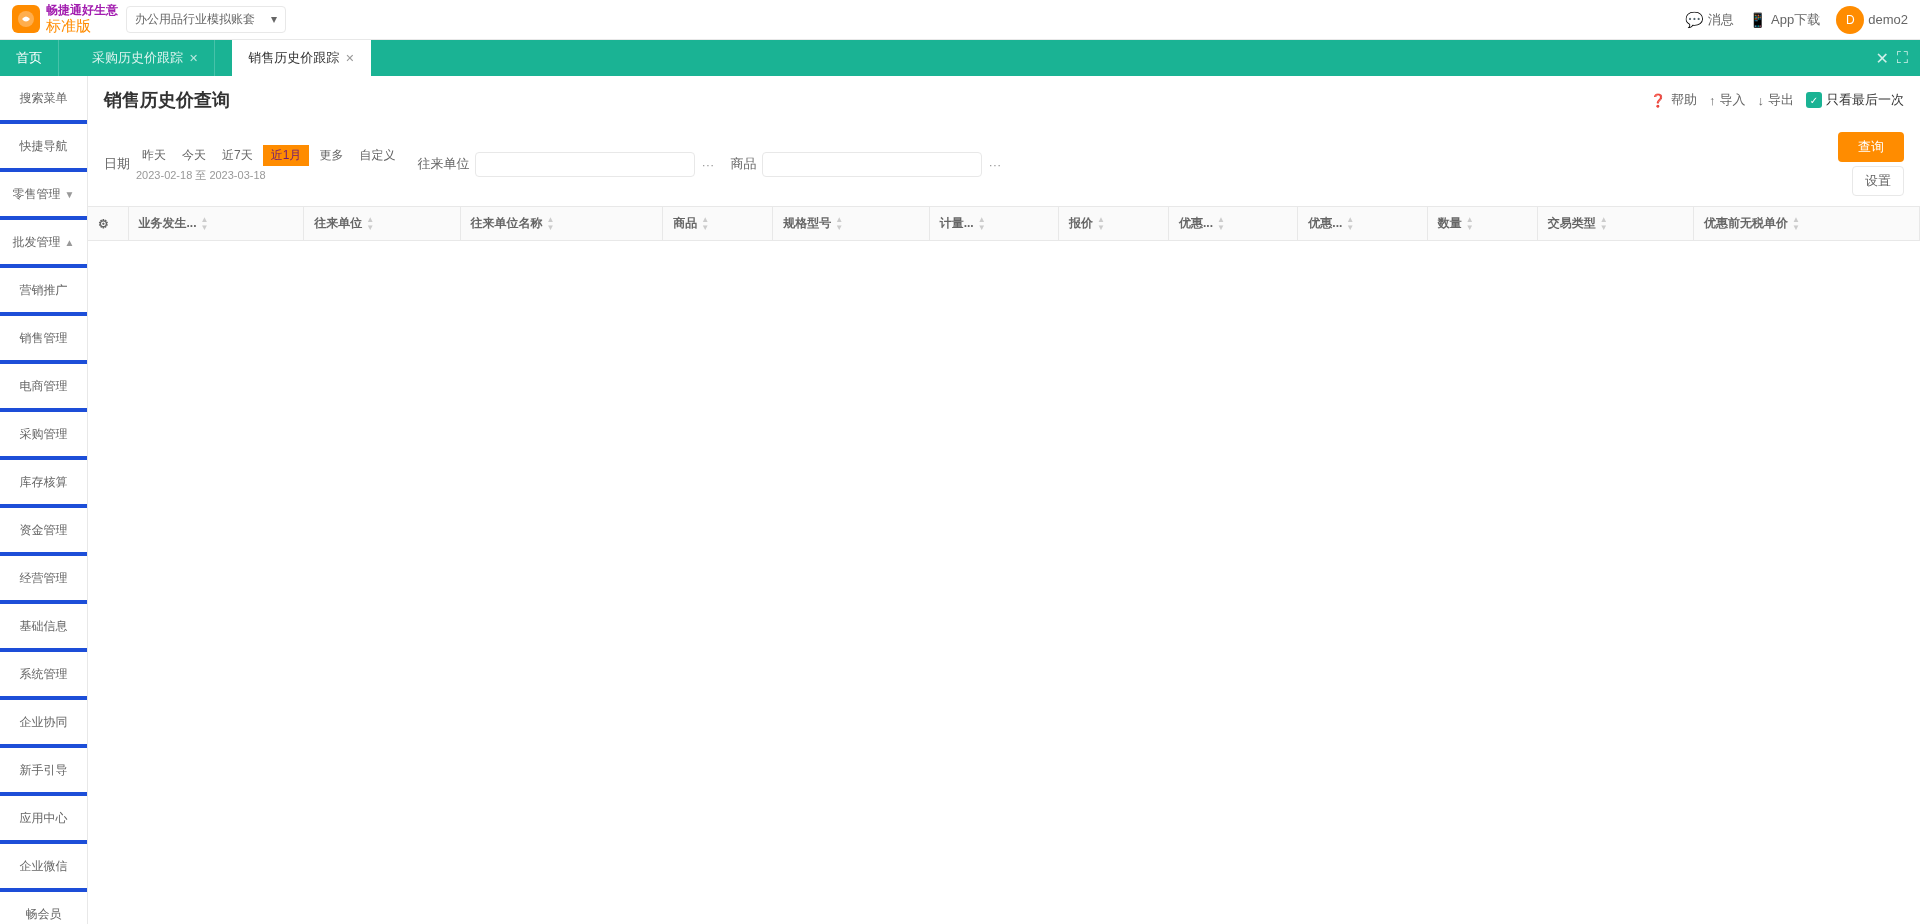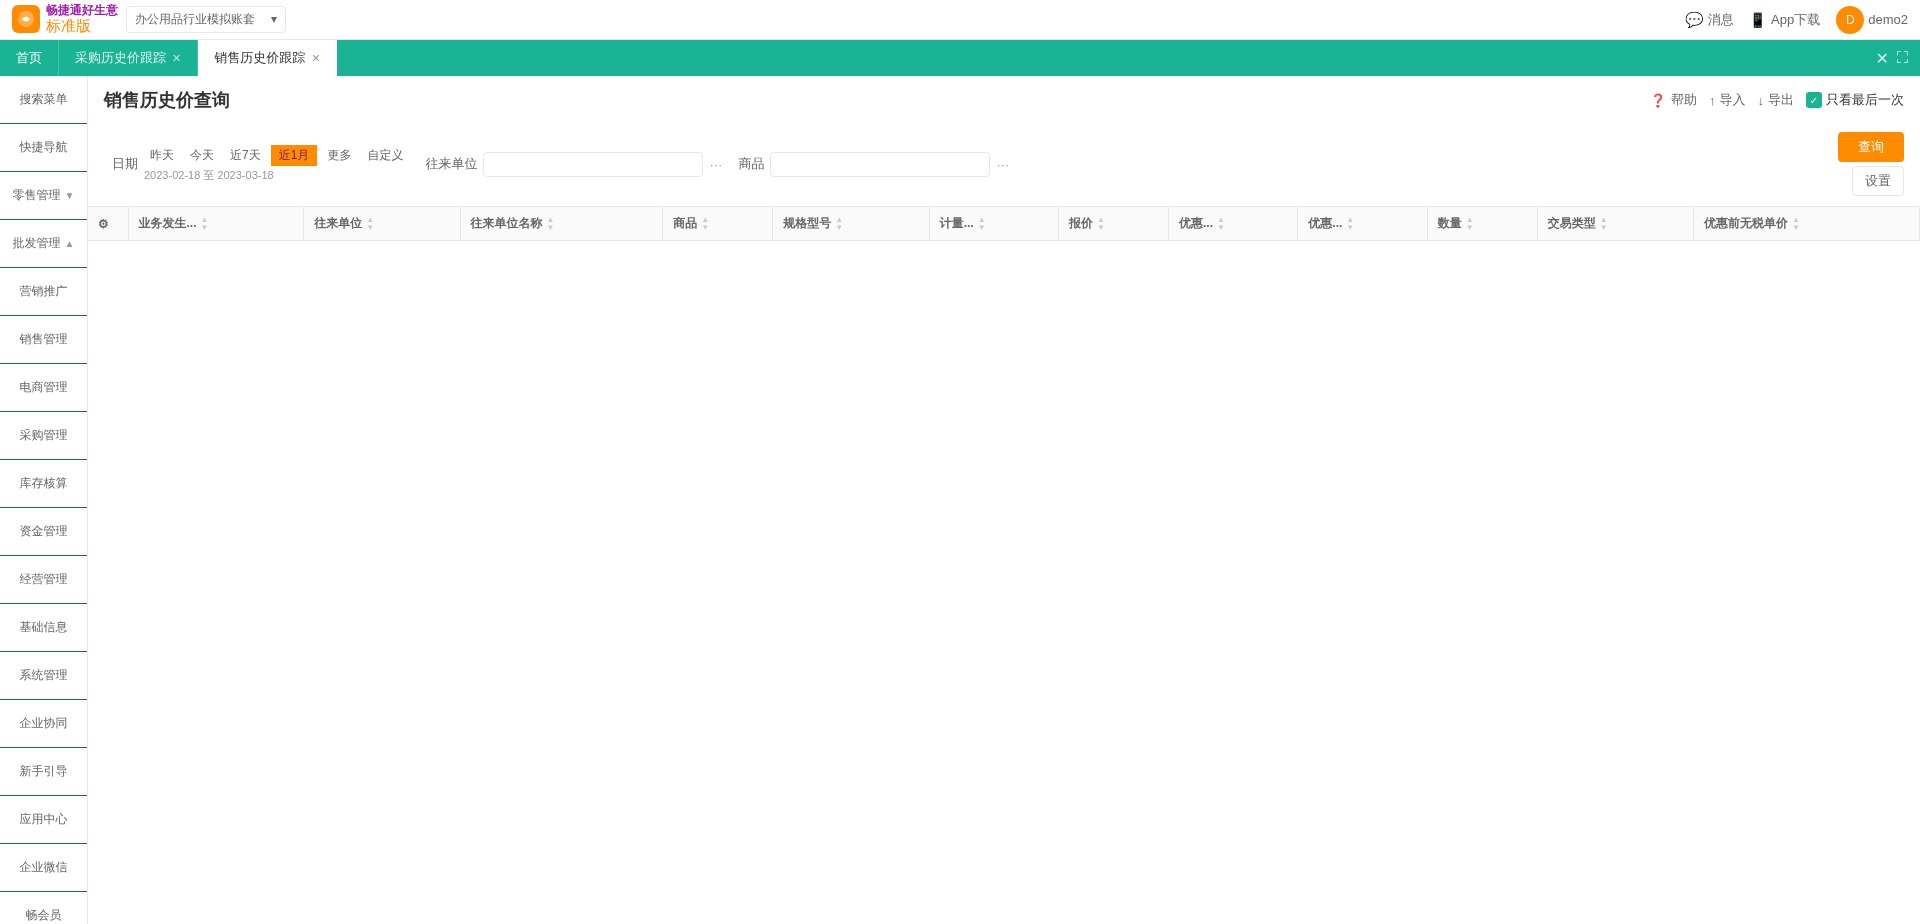--- a/index.html
+++ b/index.html
@@ -21,21 +21,21 @@
       display: flex; align-items: center; gap: 4px; padding: 4px 8px;
       border: 1px solid #e8e8e8; border-radius: 4px; cursor: pointer; background: #fff;
       font-size: 12px; color: #666; min-width: 160px;
     }
     .top-header-right { display: flex; align-items: center; gap: 16px; }
     .header-btn { display: flex; align-items: center; gap: 4px; cursor: pointer; color: #666; font-size: 13px; }
     .avatar { width: 28px; height: 28px; border-radius: 50%; background: #ff8c00; display: flex; align-items: center; justify-content: center; color: #fff; font-size: 12px; }
 
     
     .tab-bar {
-      display: flex; align-items: center; background: #1ab394; height: 36px; flex-shrink: 0;
+      display: flex; align-items: center; background: #1ab394; height: 36px; flex-shrink: 0; gap: 17px;
     }
     .tab-item {
       display: flex; align-items: center; gap: 6px; padding: 0 16px; height: 100%;
       cursor: pointer; font-size: 13px; color: rgba(255,255,255,0.85);
       border-right: 1px solid rgba(255,255,255,0.2);
     }
     .tab-item.active { background: #fff; color: #333; }
     .tab-item.home { color: #fff; font-weight: 500; }
     .tab-close { font-size: 11px; color: rgba(255,255,255,0.7); cursor: pointer; display: flex; align-items: center; }
     .tab-item.active .tab-close { color: #999; }
@@ -47,21 +47,21 @@
     .main-layout { display: flex; flex: 1; overflow: hidden; }
 
     
     .sidebar {
       width: 88px; background: #fff; border-right: 1px solid #e8e8e8;
       display: flex; flex-direction: column; overflow-y: auto; flex-shrink: 0;
     }
     .sidebar-item {
       display: flex; flex-direction: column; align-items: center; justify-content: center;
       padding: 10px 4px; cursor: pointer; color: #666; font-size: 12px; gap: 2px;
-      min-height: 48px; border-bottom: 1px solid #1d4ed8;
+      min-height: 48px; border-bottom: 4px solid #1d4ed8;
     }
     .sidebar-item.has-arrow { flex-direction: row; justify-content: center; gap: 4px; padding: 10px 8px; }
     .sidebar-item .arrow { font-size: 10px; color: #999; }
 
     
     .content-area { flex: 1; display: flex; flex-direction: column; overflow: hidden; background: #f5f5f5; }
 
     
     .page-header {
       background: #fff; padding: 12px 16px 0; border-bottom: 1px solid #e8e8e8; flex-shrink: 0;
@@ -74,21 +74,21 @@
     .action-btn { display: flex; align-items: center; gap: 4px; cursor: pointer; color: #666; font-size: 13px; }
     .checkbox-area { display: flex; align-items: center; gap: 4px; cursor: pointer; }
     .checkbox-checked { width: 16px; height: 16px; background: #1ab394; border-radius: 3px; display: flex; align-items: center; justify-content: center; }
     .checkbox-checked::after { content: '✓'; color: #fff; font-size: 10px; }
 
     
     .filter-bar {
       display: flex; align-items: center; gap: 16px; padding: 8px 0 10px;
       flex-wrap: wrap;
     }
-    .filter-group { display: flex; align-items: center; gap: 6px; margin-left: 8px; }
+    .filter-group { display: flex; align-items: center; gap: 6px; }
     .filter-label { color: #666; font-size: 13px; }
     .date-range-display { font-size: 11px; color: #999; margin-top: 2px; }
     .filter-date-area { display: flex; flex-direction: column; }
     .date-btns { display: flex; align-items: center; gap: 4px; }
     .date-btn {
       padding: 2px 6px; border-radius: 3px; cursor: pointer; font-size: 12px;
       color: #666; border: none; background: transparent;
     }
     .date-btn.active {
       background: #ff8c00; color: #701a75; border-radius: 0; padding: 2px 8px;

